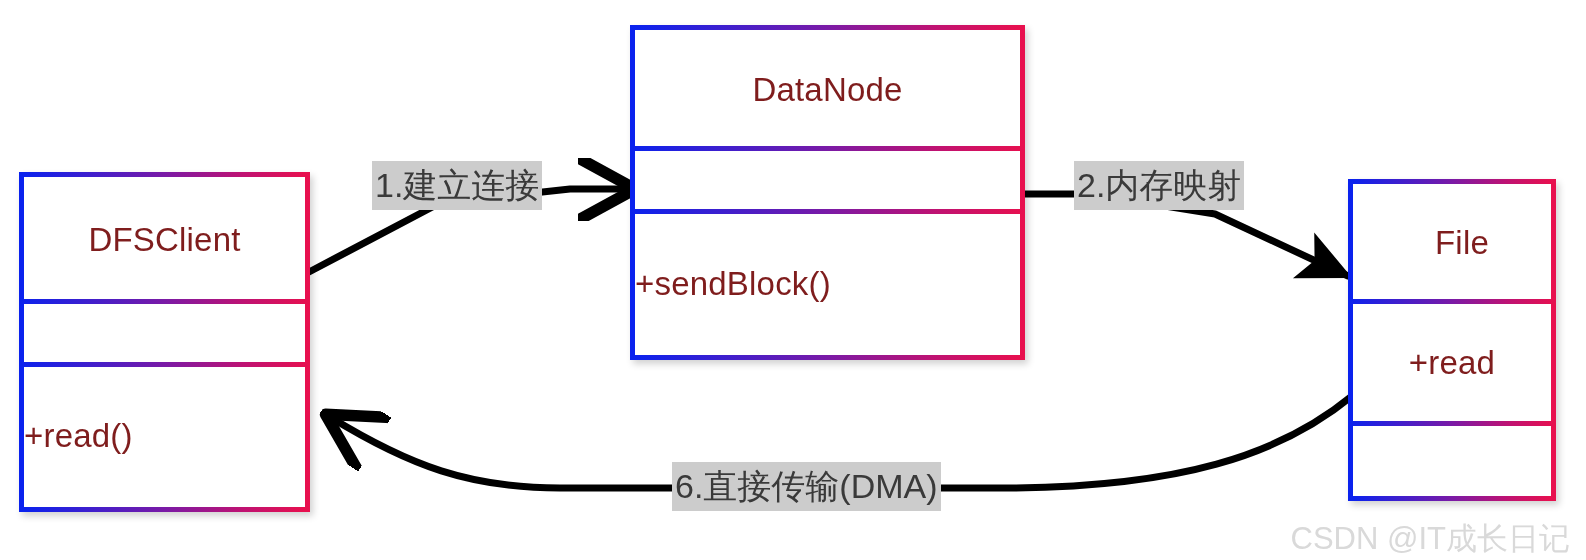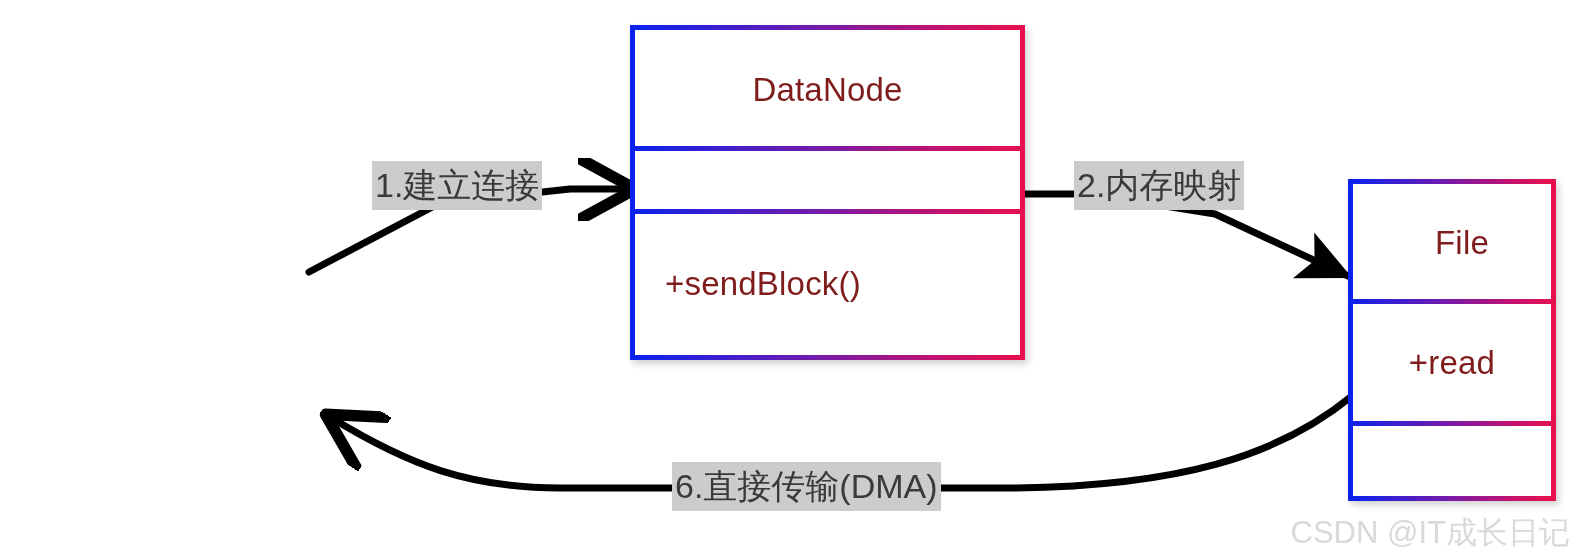--- a/index.html
+++ b/index.html
@@ -44,21 +44,20 @@
     content: "";
     position: absolute;
     left: -5px;
     right: -5px;
     top: -3px;
     height: 5px;
     background: linear-gradient(90deg, #0a22ee 0%, #3a1fd0 22%, #7a1aa6 50%, #c01271 78%, #e8104e 100%);
   }
   .uml-compartment.align-left {
     justify-content: flex-start;
-    padding-left: 30px;
     text-align: right;
   }
 
   
   #connectors {
     position: absolute;
     left: 0;
     top: 0;
     width: 1586px;
     height: 560px;
@@ -75,21 +74,21 @@
     line-height: 1.0;
     white-space: nowrap;
     padding: 7px 3px 8px 3px;
     z-index: 5;
   }
 
   
   #watermark {
     position: absolute;
     right: 16px;
-    bottom: 6px;
+    bottom: 0;
     color: #d9d9d9;
     font-size: 31px;
     white-space: nowrap;
     z-index: 6;
   }
 </style>
 </head>
 <body>
 
 <div id="canvas">
@@ -106,20 +105,25 @@
 
     <path d="M 309 272 L 440 203 L 570 189 L 630 189" fill="none" stroke="#000000" stroke-width="7" stroke-linecap="round" stroke-linejoin="round" marker-end="url(#arrowOpen)"></path>
 
     <path d="M 1025 194 L 1090 194 L 1215 214 L 1348 276" fill="none" stroke="#000000" stroke-width="7" stroke-linecap="round" stroke-linejoin="round" marker-end="url(#arrowSolid)"></path>
 
     <path d="M 1352 396 C 1280 455, 1180 488, 1000 488
              L 560 488
              C 470 488, 410 466, 330 417" fill="none" stroke="#000000" stroke-width="7" stroke-linecap="round" stroke-linejoin="round" marker-end="url(#arrowOpen)"></path>
   </svg>
 
+  <div class="uml-box" style="left:19px; top:172px; width:291px; height:340px;">
+    <div class="uml-compartment" style="height:125px;">DFSClient</div>
+    <div class="uml-compartment divider-top" style="height:63px;"></div>
+    <div class="uml-compartment divider-top align-left" style="height:142px;">+read()</div>
+  </div>
 
   <div class="uml-box" style="left:630px; top:25px; width:395px; height:335px;">
     <div class="uml-compartment" style="height:119px;">DataNode</div>
     <div class="uml-compartment divider-top" style="height:63px;"></div>
     <div class="uml-compartment divider-top align-left" style="height:143px;">+sendBlock()</div>
   </div>
 
   <div class="uml-box" style="left:1348px; top:179px; width:208px; height:322px;">
     <div class="uml-compartment" style="height:118px;margin-left:20px;">File</div>
     <div class="uml-compartment divider-top" style="height:122px;">+read</div>

